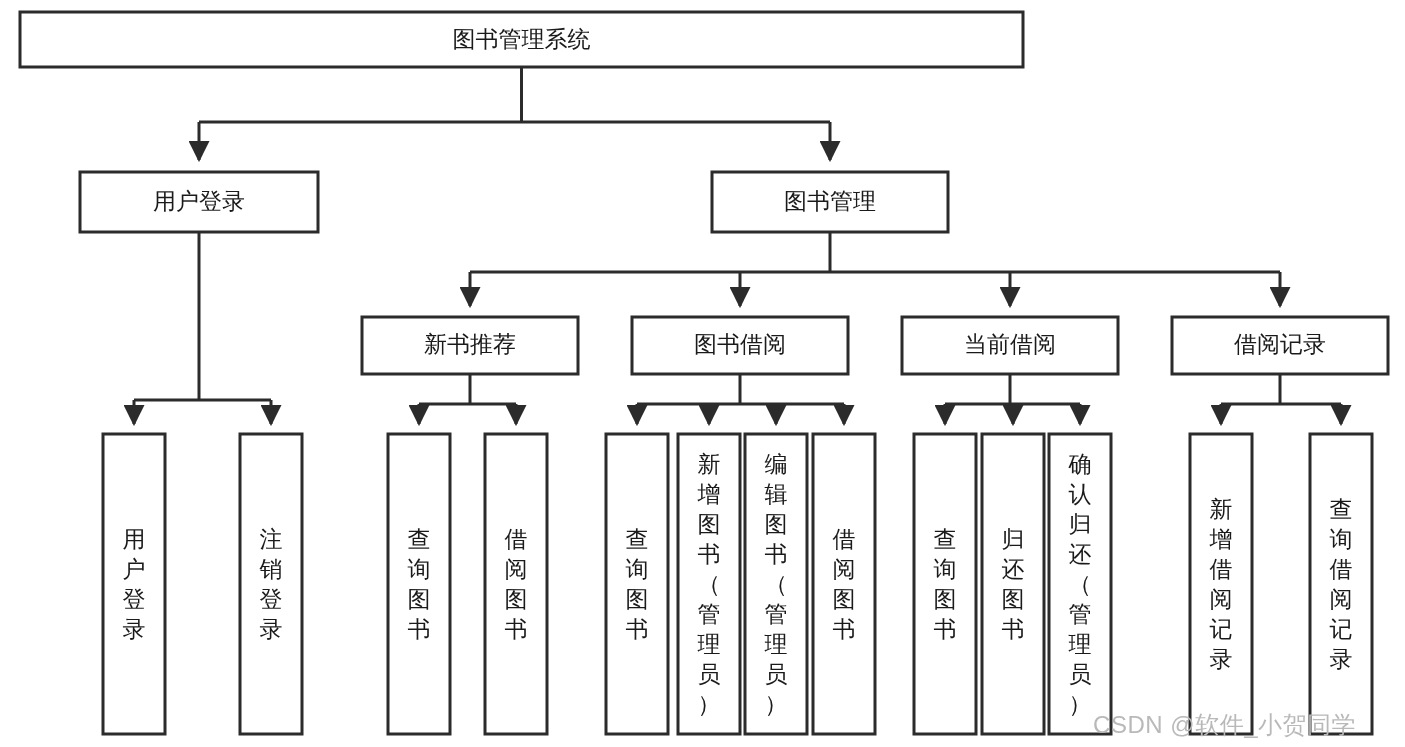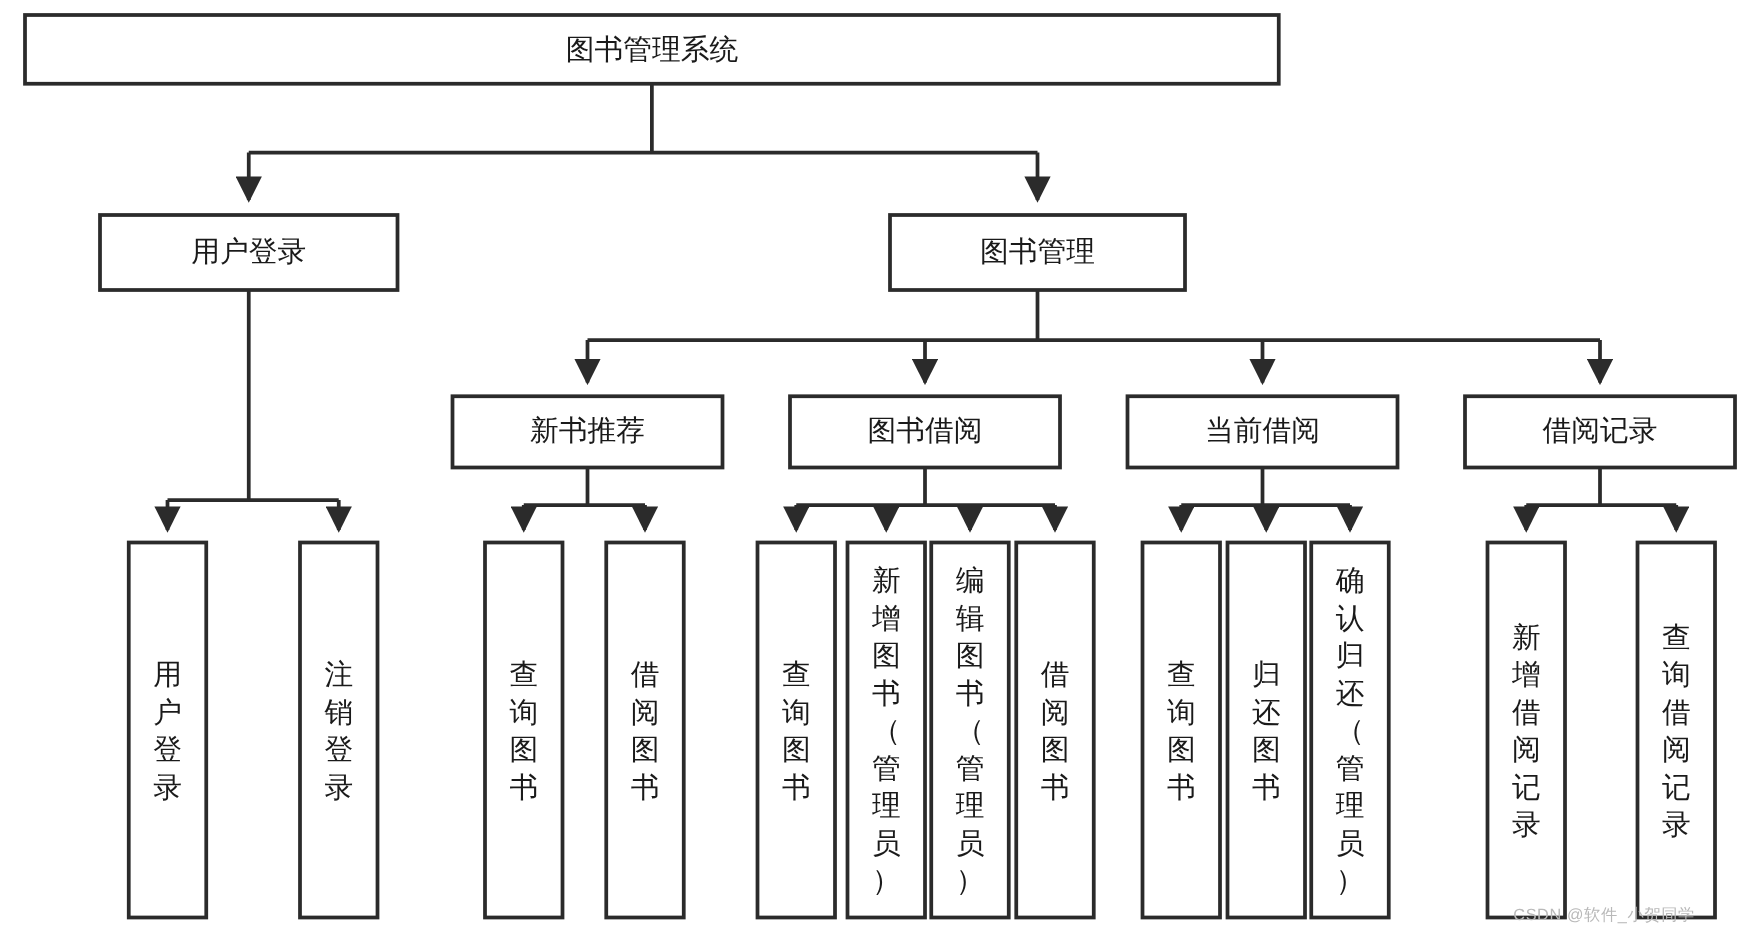--- a/index.html
+++ b/index.html
@@ -52,21 +52,21 @@
     fill: #1a1a1a;
     font-family: "Liberation Sans", "DejaVu Sans", sans-serif;
     font-size: 23px;
     text-anchor: middle;
   }
   .watermark {
     position: absolute;
     right: 8px;
     bottom: 6px;
     font-family: "Liberation Sans", "DejaVu Sans", sans-serif;
-    font-size: 13px;
+    font-size: 24px;
     color: #b9b9b9;
     white-space: nowrap;
     letter-spacing: 0.5px;
   }
 </style>
 </head>
 <body>
 
 <div id="diagram-root">
 

